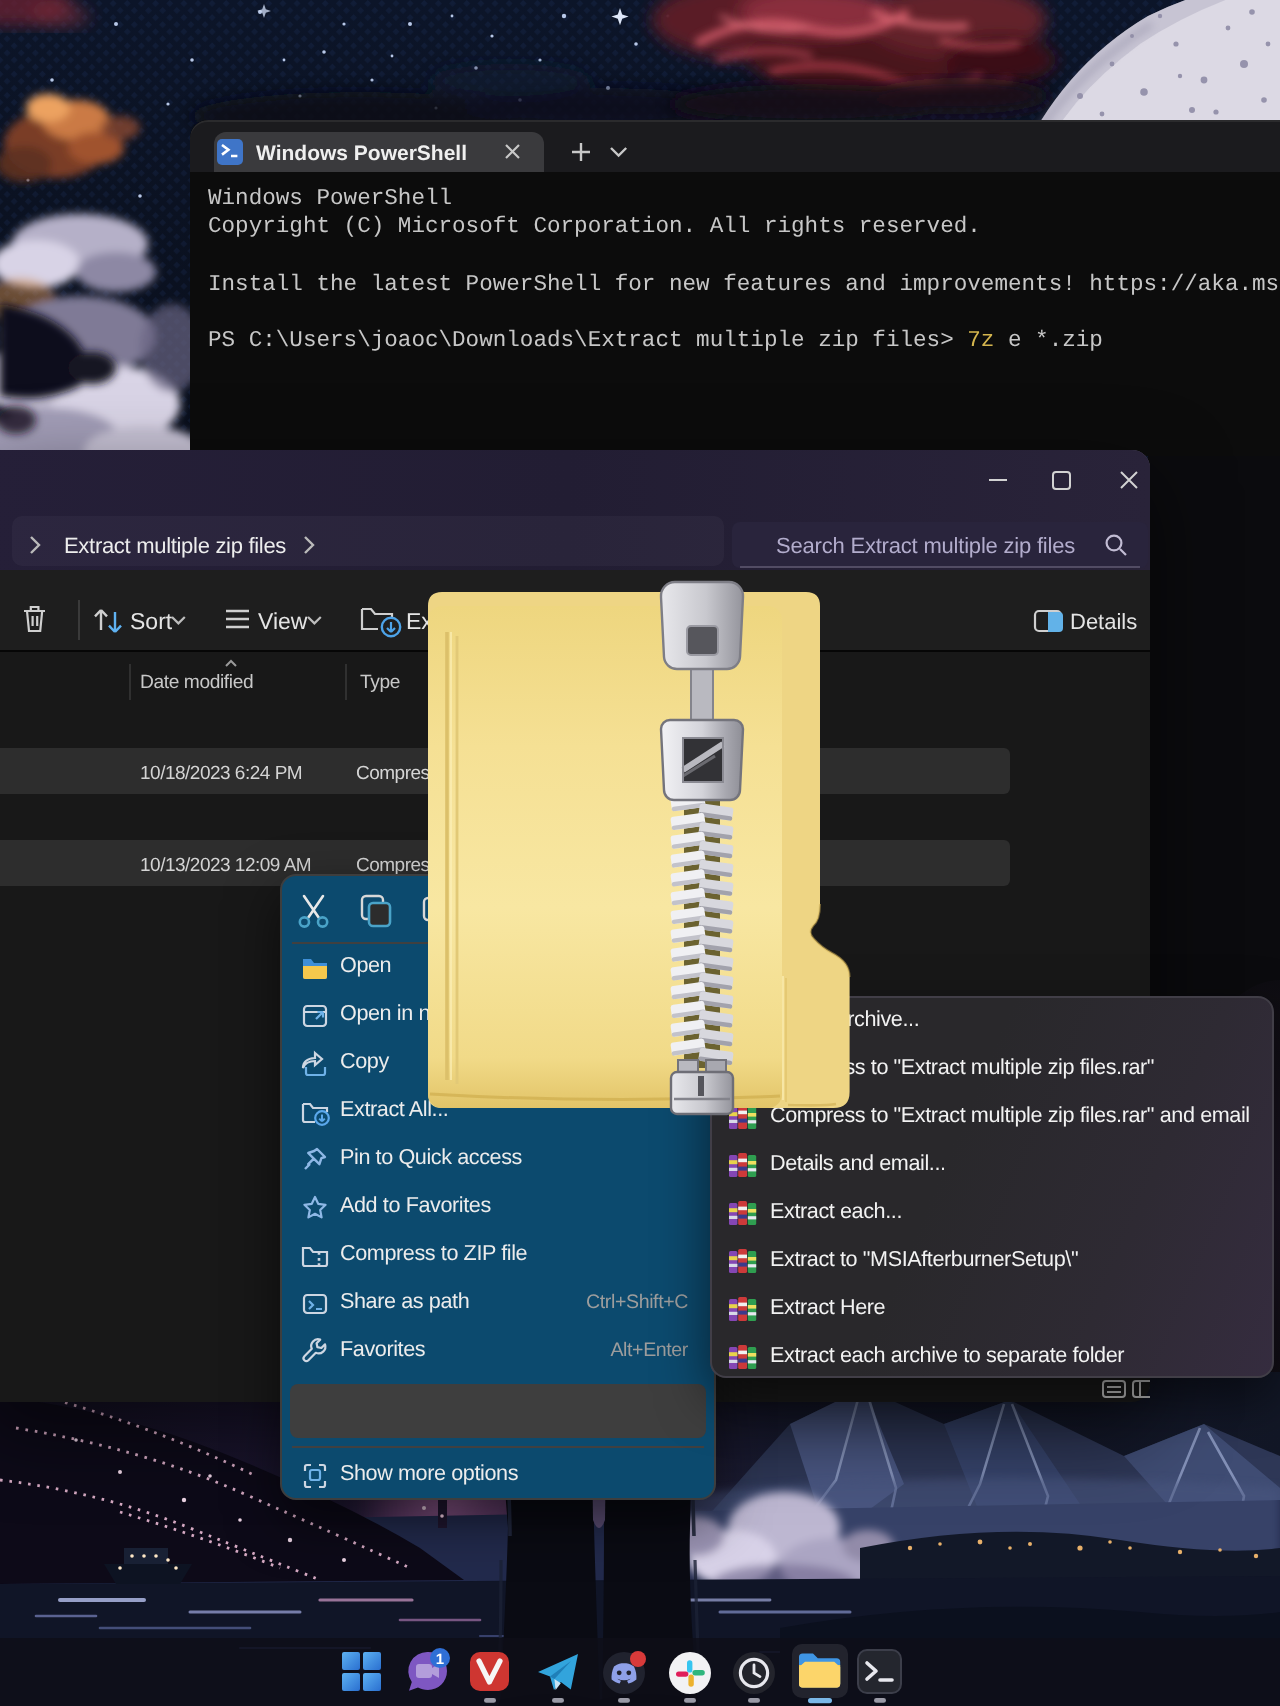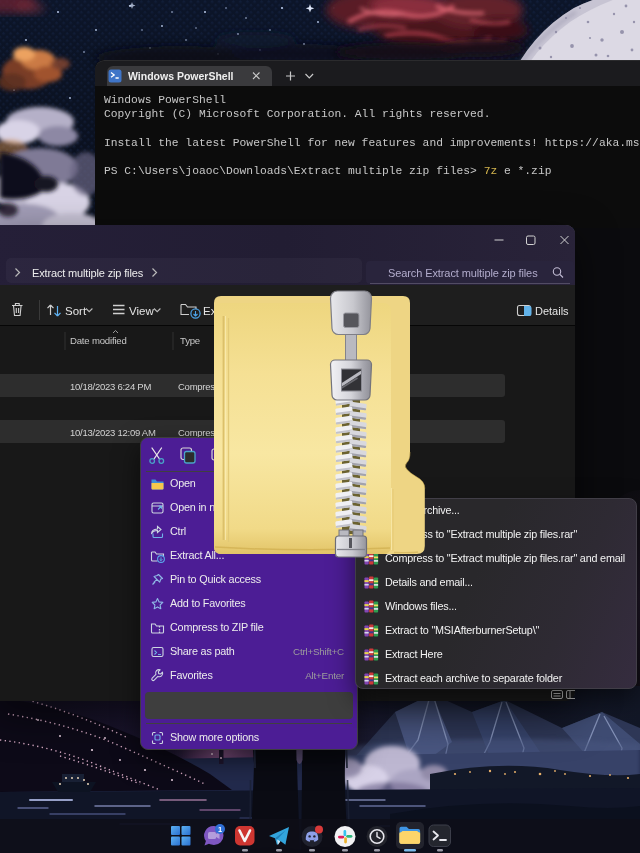--- a/index.html
+++ b/index.html
@@ -12,21 +12,21 @@
   #termbar{position:absolute;left:0;top:0;width:100%;height:26px;background:#1b1b1e;
            border-top-left-radius:9px;box-shadow:inset 0 1px 0 rgba(255,255,255,.07);}
   #termtab{position:absolute;left:12px;top:6px;width:165px;height:20px;background:#3a3a3d;
            border-radius:6px 6px 0 0;}
   #termbody{position:absolute;left:9px;top:33px;font-family:"Liberation Mono",monospace;
             font-size:11.3px;line-height:14.2px;color:#c7c7c7;white-space:pre;}
   
   #exp{left:-8px;top:225px;width:583px;height:476px;background:#181818;z-index:3;
        border-radius:9px;box-shadow:0 14px 40px rgba(0,0,0,.55), inset 0 1px 0 rgba(140,128,170,.5);}
   
-  #menu1{left:140px;top:437px;width:218px;height:313px;background:#4c1d95;z-index:5;
+  #menu1{left:140px;top:437px;width:218px;height:313px;background:#0c4a6e;z-index:5;
          border:1px solid #3e3e3e;border-radius:8px;box-sizing:border-box;
          box-shadow:0 10px 26px rgba(0,0,0,.55);}
   #menu2{left:355px;top:498px;width:282px;height:191px;z-index:6;border-radius:8px;
          background:linear-gradient(113deg,#29282b 42%,#2e2a33 72%,#352c3f 100%);
          border:1px solid #413e47;box-sizing:border-box;box-shadow:0 10px 26px rgba(0,0,0,.55);}
   .mi{position:absolute;left:0;width:100%;height:24px;}
   .mi .txt{position:absolute;left:29px;top:5px;font-size:10.8px;letter-spacing:-.2px;color:#ececec;white-space:nowrap;}
   .mi .sc{position:absolute;right:13px;top:6px;font-size:9.8px;letter-spacing:-.2px;color:#9d9d9d;}
   .mi svg{position:absolute;left:9px;top:4px;}
   
@@ -457,21 +457,21 @@
       </svg>
       <span class="txt">Open in new window</span>
     </div>
     <div class="mi" style="top:82px">
       <svg style="position:absolute;left:9px;top:4px" width="15" height="16" viewBox="0 0 15 16">
         <g fill="none" stroke="#cdd6e2" stroke-width="1.1">
           <path d="M7.5 2.5 l3.5 3 -3.5 3 v-2 c-3 0 -5 1 -6 3.5 c0 -3.5 2.5 -4.8 6 -5 Z"></path>
           <path d="M3 9.5 v3 a1 1 0 0 0 1 1 h7.5 a1 1 0 0 0 1 -1 v-3" stroke="#6fb2e8"></path>
         </g>
       </svg>
-      <span class="txt">Ctrl</span>
+      <span class="txt">Copy</span>
     </div>
     <div class="mi" style="top:106px">
       <svg style="position:absolute;left:9px;top:4px" width="15" height="16" viewBox="0 0 15 16">
         <g fill="none" stroke="#cdd6e2" stroke-width="1.1">
           <path d="M1.5 4 h3.5 l1.5 2 h7 v2"></path>
           <path d="M1.5 4 v8 a1 1 0 0 0 1 1 h5"></path>
         </g>
         <circle cx="11" cy="11" r="3.4" fill="none" stroke="#5ba8ec" stroke-width="1.1"></circle>
         <path d="M11 9.3 v3.4 M11 12.7 l-1.4 -1.4 M11 12.7 l1.4 -1.4" stroke="#5ba8ec" stroke-width="1" fill="none"></path>
       </svg>
@@ -607,21 +607,21 @@
       <rect x="0.5" y="4.6" width="4.2" height="2" fill="#e8d44a"></rect>
       <rect x="0.5" y="8.4" width="4.2" height="1.6" fill="#d8d8e8"></rect>
       <rect x="5.1" y="1" width="4.4" height="12" rx="0.8" fill="#cc3a3a"></rect>
       <rect x="5.1" y="3.8" width="4.4" height="1.8" fill="#f0f0f0"></rect>
       <rect x="5.1" y="7.8" width="4.4" height="2" fill="#3a3a8c"></rect>
       <rect x="9.9" y="2" width="4.2" height="11" rx="0.8" fill="#2f9e50"></rect>
       <rect x="9.9" y="5" width="4.2" height="1.8" fill="#f0e060"></rect>
       <rect x="9.9" y="8.6" width="4.2" height="1.6" fill="#e8e8f0"></rect>
     </g>
       </svg>
-    <span class="txt" style="color:#f2f2f2">Windows files...</span>
+    <span class="txt" style="color:#f2f2f2">Extract each...</span>
     </div>
     <div class="mi" style="top:120px">
     <svg style="position:absolute;left:8px;top:4px" width="15" height="16" viewBox="0 0 15 16">
         <g transform="translate(0,0.5)">
       <rect x="0.5" y="2" width="4.2" height="11" rx="0.8" fill="#8446b4"></rect>
       <rect x="0.5" y="4.6" width="4.2" height="2" fill="#e8d44a"></rect>
       <rect x="0.5" y="8.4" width="4.2" height="1.6" fill="#d8d8e8"></rect>
       <rect x="5.1" y="1" width="4.4" height="12" rx="0.8" fill="#cc3a3a"></rect>
       <rect x="5.1" y="3.8" width="4.4" height="1.8" fill="#f0f0f0"></rect>
       <rect x="5.1" y="7.8" width="4.4" height="2" fill="#3a3a8c"></rect>

